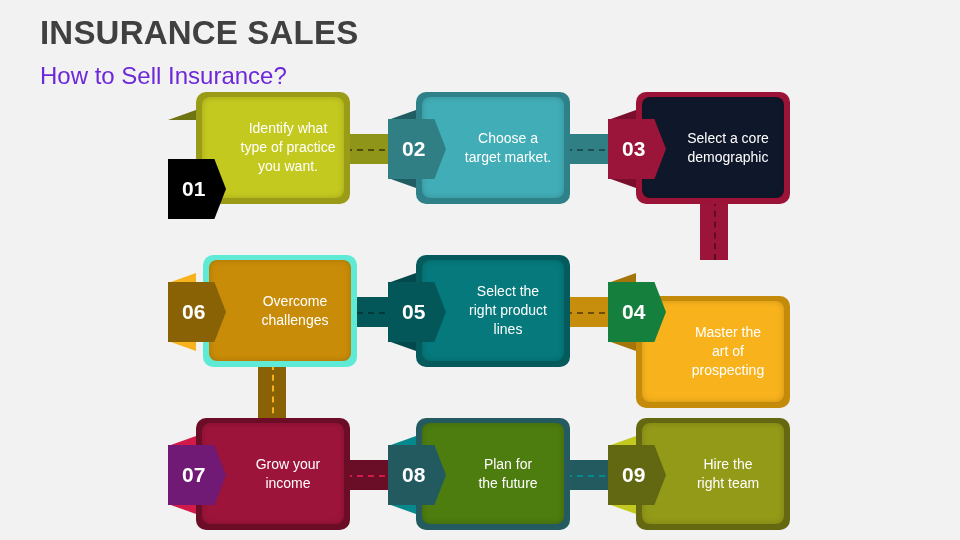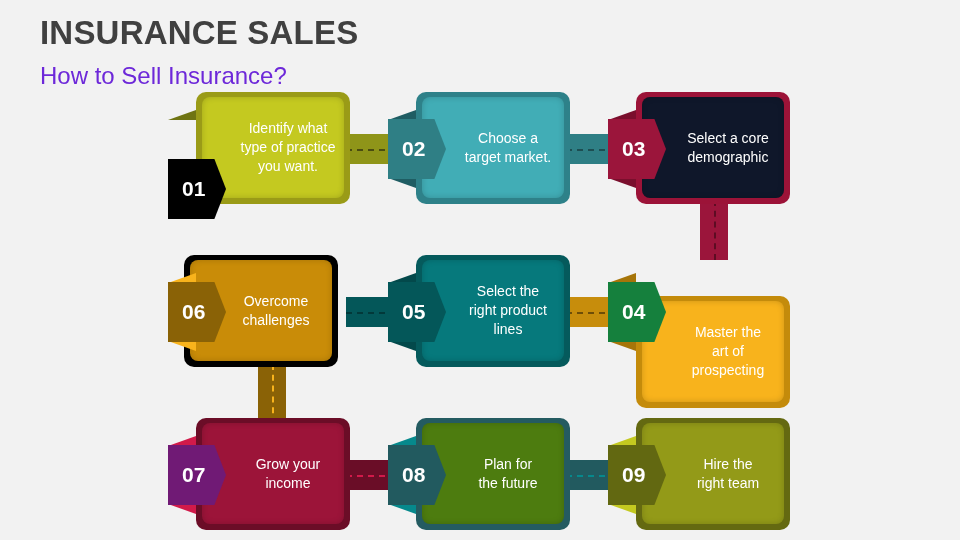--- a/index.html
+++ b/index.html
@@ -121,21 +121,21 @@
     <div class="card" style="left: 416px; top: 255px; background: rgb(5, 90, 92);">
       <div class="inner" style="background: rgb(6, 121, 124);">
         <div class="text">Select the
 right product
 lines</div>
       </div>
     </div>
     <div class="fold" style="left: 388px; top: 273px; border-left: 28px solid transparent; border-bottom: 10px solid rgb(3, 73, 75);"></div>
     <div class="fold" style="left: 388px; top: 341px; border-left: 28px solid transparent; border-top: 10px solid rgb(3, 73, 75);"></div>
     <div class="tab" style="left: 388px; top: 282px; background: rgb(4, 87, 89);">05</div>
-    <div class="card" style="left: 184px; top: 255px; background: #000000;">
+    <div class="card" style="left: 203px; top: 255px; background: #5eead4;">
       <div class="inner" style="background: rgb(201, 140, 8);">
         <div class="text">Overcome
 challenges</div>
       </div>
     </div>
     <div class="fold" style="left: 168px; top: 273px; border-left: 28px solid transparent; border-bottom: 10px solid rgb(248, 179, 28);"></div>
     <div class="fold" style="left: 168px; top: 341px; border-left: 28px solid transparent; border-top: 10px solid rgb(248, 179, 28);"></div>
     <div class="tab" style="left: 168px; top: 282px; background: rgb(138, 98, 6);">06</div>
     <div class="card" style="left: 196px; top: 418px; background: rgb(107, 13, 39);">
       <div class="inner" style="background: rgb(156, 20, 57);">

